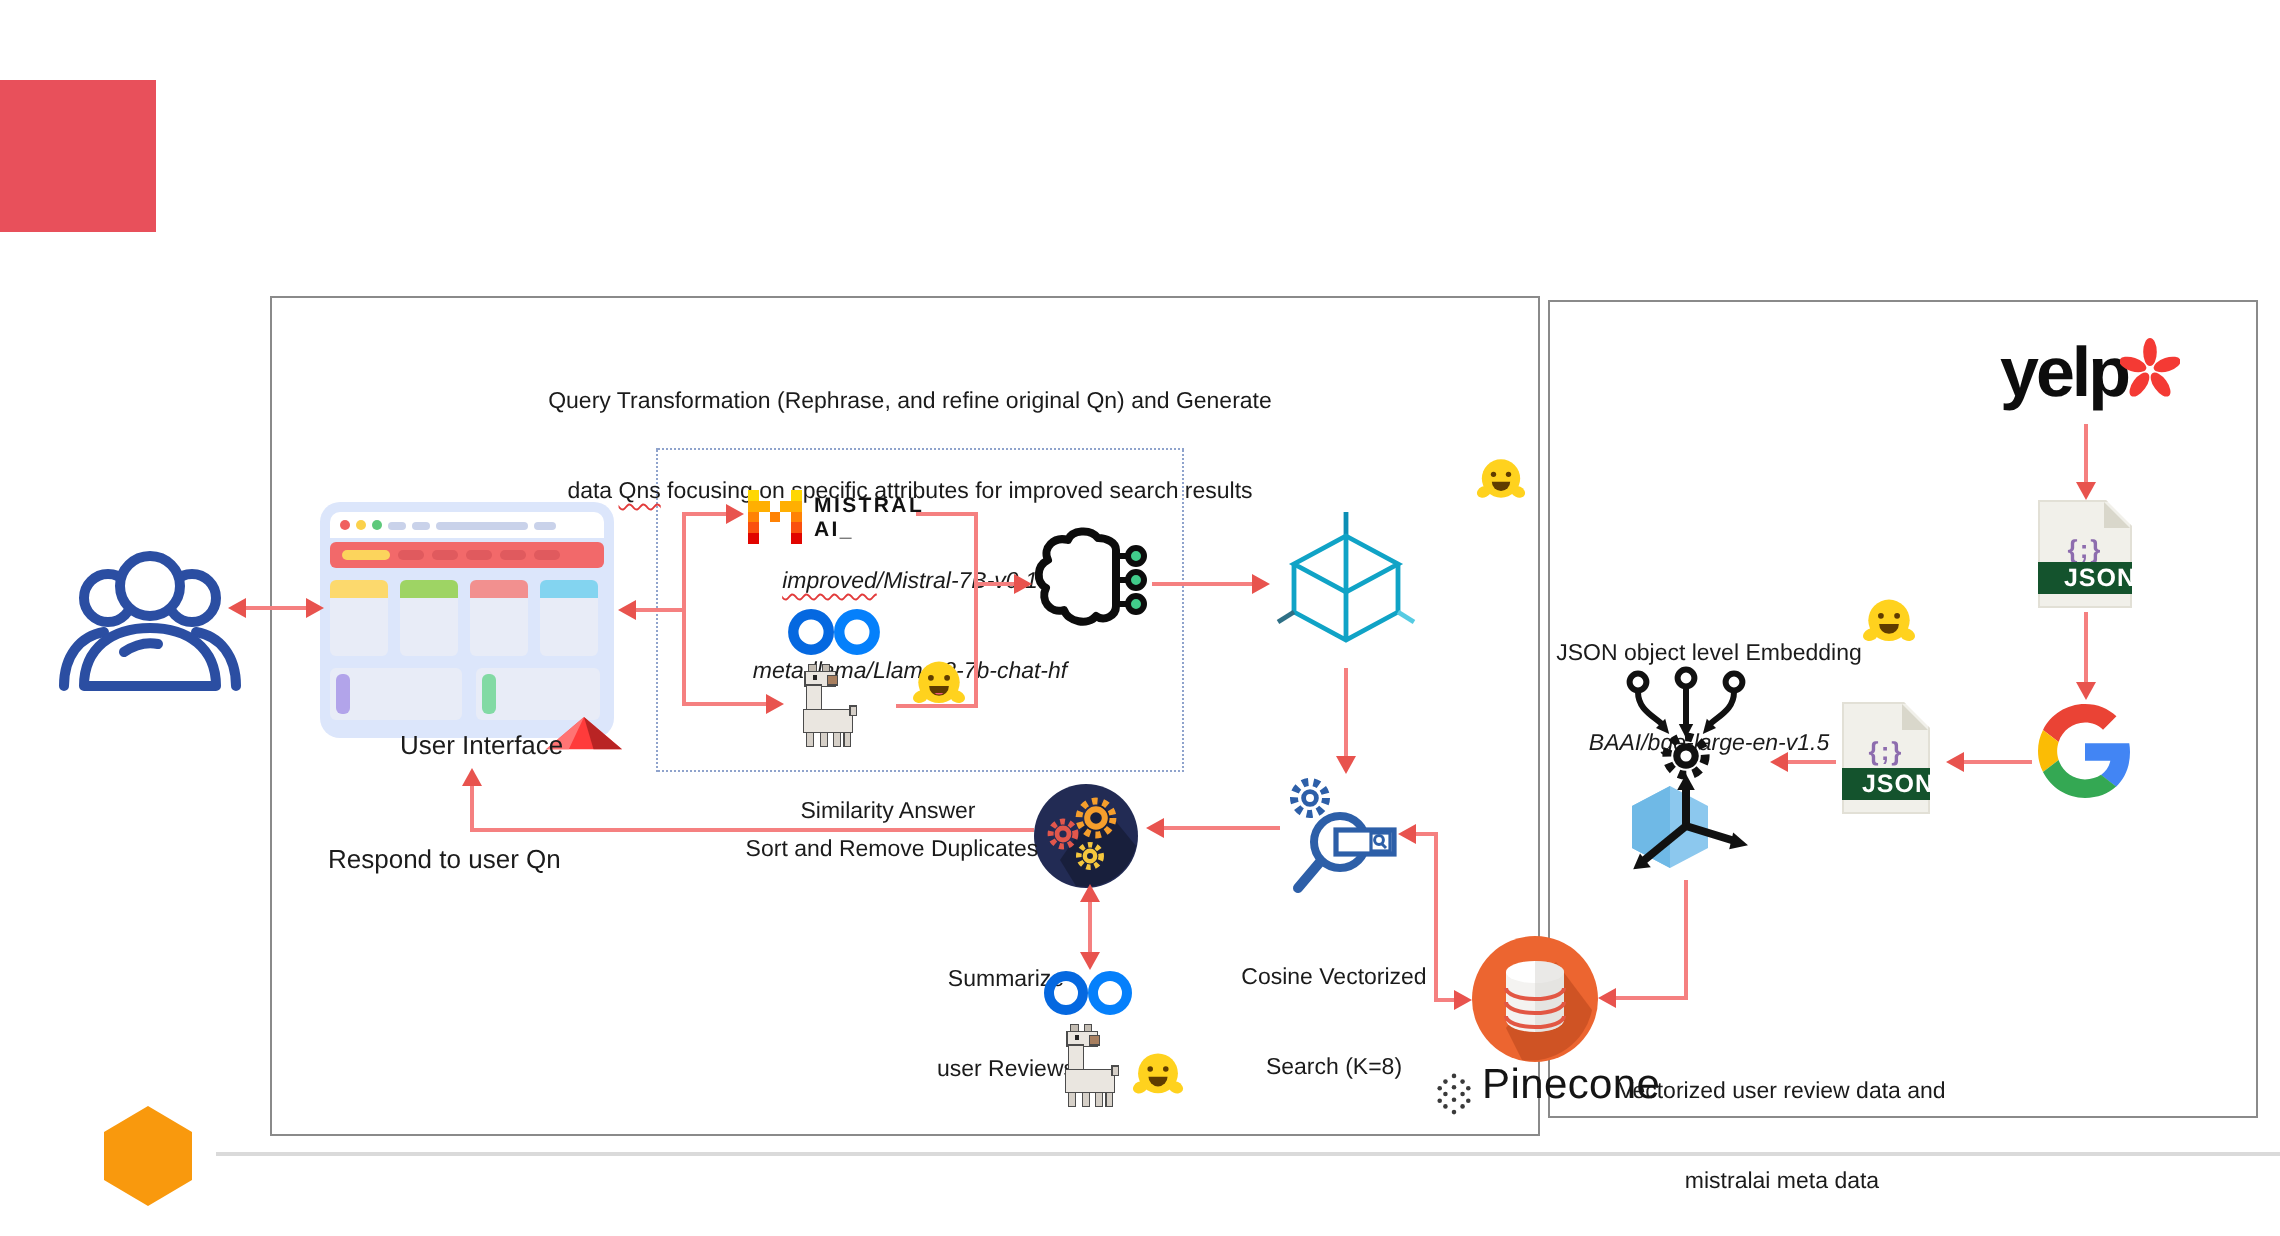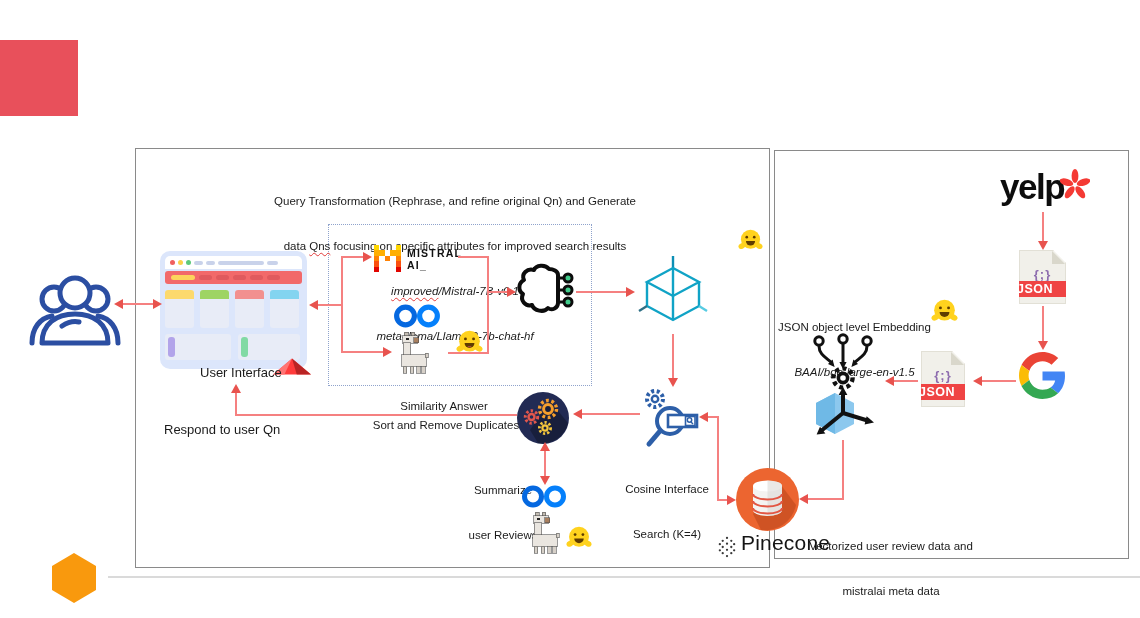--- a/index.html
+++ b/index.html
@@ -40,22 +40,22 @@
   .card .hd{height:9px;}
   .b-wide{display:flex;gap:7px;margin-top:6px;}
   .wcard{height:26px;background:#e8ecf7;border-radius:3px;display:flex;align-items:center;padding-left:3px;box-sizing:border-box;}
   .vbar{width:7px;height:20px;border-radius:3px;}
   
   .json-file{position:absolute;background:#f1f0ea;border:1px solid #e2e0d6;box-sizing:border-box;
              clip-path:polygon(0 0, calc(100% - 13px) 0, 100% 13px, 100% 100%, 0 100%);}
   .json-fold{position:absolute;top:0;right:0;width:13px;height:13px;background:#d9d7cb;
              clip-path:polygon(0 0, 100% 100%, 0 100%);}
   .json-glyph{position:absolute;left:0;right:0;top:30%;text-align:center;color:#8d6cae;font-weight:700;font-size:13px;letter-spacing:1px;}
-  .json-banner{position:absolute;left:-3px;right:-3px;bottom:6px;height:16px;background:#ef4444;color:#fff;
-               font-weight:700;font-size:12.5px;text-align:left;line-height:16px;letter-spacing:0.5px;border-radius:1px;}
+  .json-banner{position:absolute;left:-3px;right:-3px;bottom:6px;height:16px;background:#14532d;color:#fff;
+               font-weight:700;font-size:12.5px;text-align:right;line-height:16px;letter-spacing:0.5px;border-radius:1px;}
   .yelp-word{font-size:35px;font-weight:800;letter-spacing:-1.5px;color:#0d0d0d;}
   .pinecone-word{font-size:21px;font-weight:500;color:#141414;letter-spacing:0.2px;}
   .navy-circle{position:absolute;left:517px;top:392px;width:52px;height:52px;}
   .hexagon{left:52px;top:553px;width:44px;height:50px;background:#f9990d;
            clip-path:polygon(50% 0,100% 26%,100% 74%,50% 100%,0 74%,0 26%);}
   .bottom-line{left:108px;top:576px;width:1032px;height:1.5px;background:#dadada;}
   .mistral-text{font-size:10.5px;font-weight:700;letter-spacing:1.2px;line-height:12px;color:#111;}
 </style>
 </head>
 <body>
@@ -229,22 +229,22 @@
       <circle cx="15" cy="12" r="3.2" stroke-width="2.4"></circle>
       <circle cx="30" cy="34" r="13" stroke-width="4"></circle>
       <line x1="20" y1="44" x2="9" y2="57" stroke-width="5" stroke-linecap="round"></line>
       <rect x="28" y="28" width="29" height="12" fill="#fff" stroke-width="2.6"></rect>
       <rect x="45.5" y="29.5" width="9.5" height="9" stroke-width="1.6"></rect>
       <circle cx="49.5" cy="33" r="2.2" stroke-width="1.5"></circle>
       <line x1="51" y1="35" x2="53" y2="37" stroke-width="1.5"></line>
     </g>
   </svg>
   <div class="abs lbl" style="left:612px;top:452px;width:110px;">
-    <div>Cosine Interface</div>
-    <div>Search (K=4)</div>
+    <div>Cosine Vectorized</div>
+    <div>Search (K=8)</div>
   </div>
 
   <svg class="navy-circle" width="52" height="52" viewBox="0 0 52 52">
     <circle cx="26" cy="26" r="26" fill="#222b54"></circle>
     <path d="M33 9 L51 31 A26 26 0 0 1 21 51 L13 38 Z" fill="#000" opacity="0.28"></path>
     <g fill="none" stroke="#f59e2c">
         <circle cx="31" cy="17" r="8.5" stroke-width="3.4" stroke-dasharray="2.8 2.6"></circle>
         <circle cx="31" cy="17" r="4.4" stroke-width="3"></circle>
       </g>
     <g fill="none" stroke="#e2574c">

